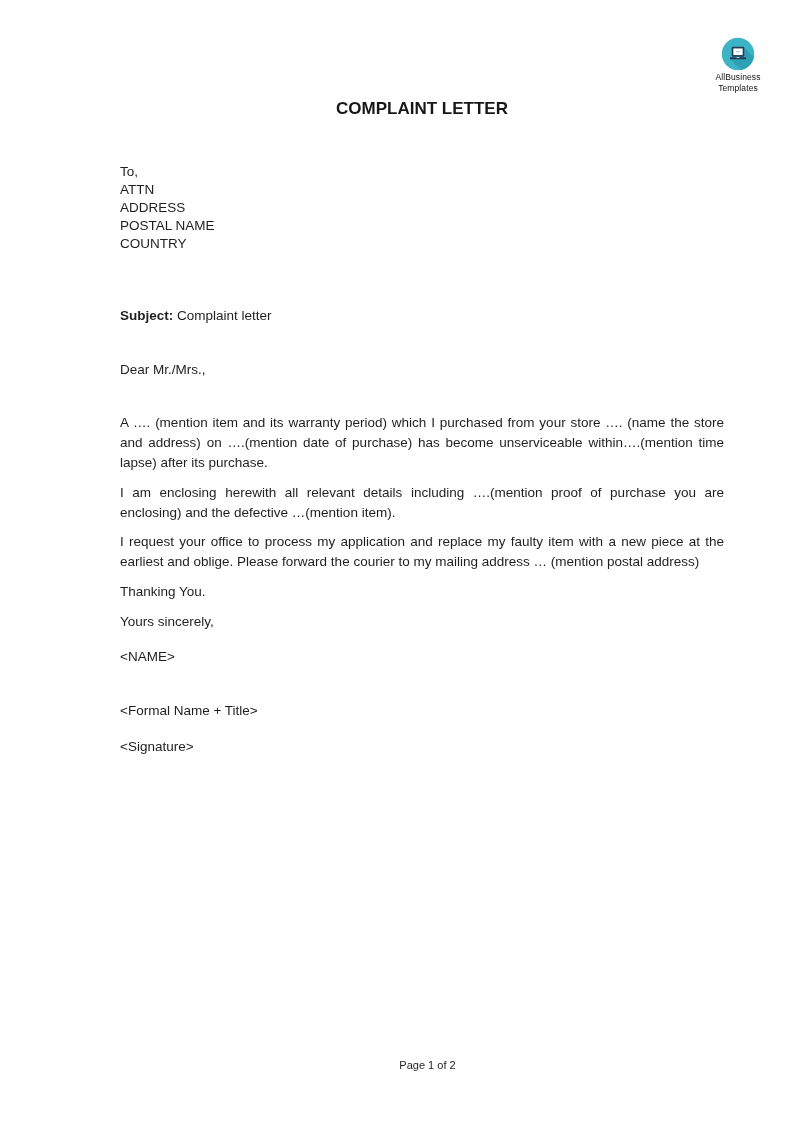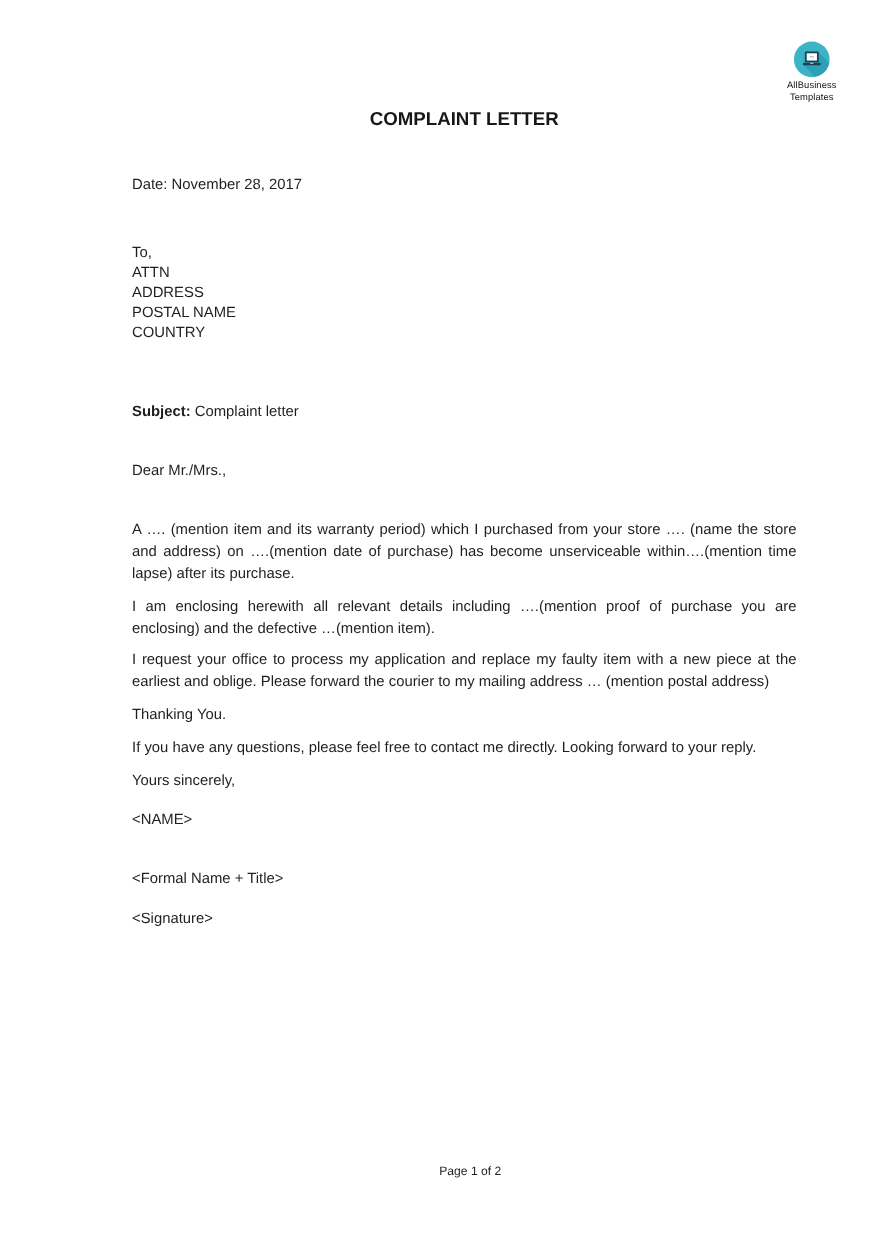--- a/index.html
+++ b/index.html
@@ -99,42 +99,40 @@
       <rect x="18.4" y="23.5" width="3.2" height="0.9" fill="#cfe6ed"></rect>
     </svg>
     <div class="logo-text">AllBusiness</div>
     <div class="logo-text">Templates</div>
   </div>
 
   <div class="content">
 
     <div class="title">COMPLAINT LETTER</div>
 
-    <div class="line date-line">Date: November 28, 2017</div>
 
     <div class="recipient">
       <div>To,</div>
       <div>ATTN</div>
       <div>ADDRESS</div>
       <div>POSTAL NAME</div>
       <div>COUNTRY</div>
     </div>
 
     <div class="line subject-line">
       <span class="subject-label">Subject:</span><span> Complaint letter</span>
     </div>
 
     <div class="line salutation">Dear Mr./Mrs.,</div>
 
     <div class="para p1">A …. (mention item and its warranty period) which I purchased from your store …. (name the store and address) on ….(mention date of purchase) has become unserviceable within….(mention time lapse) after its purchase.</div>
     <div class="para p2">I am enclosing herewith all relevant details including ….(mention proof of purchase you are enclosing) and the defective …(mention item).</div>
     <div class="para p3">I request your office to process my application and replace my faulty item with a new piece at the earliest and oblige. Please forward the courier to my mailing address … (mention postal address)</div>
 
     <div class="line thanks">Thanking You.</div>
-    <div class="line questions">If you have any questions, please feel free to contact me directly. Looking forward to your reply.</div>
     <div class="line closing">Yours sincerely,</div>
 
     <div class="line name-ph">&lt;NAME&gt;</div>
     <div class="line formal-ph">&lt;Formal Name + Title&gt;</div>
     <div class="line signature-ph">&lt;Signature&gt;</div>
 
   </div>
 
   <div class="footer">Page 1 of 2</div>
 

